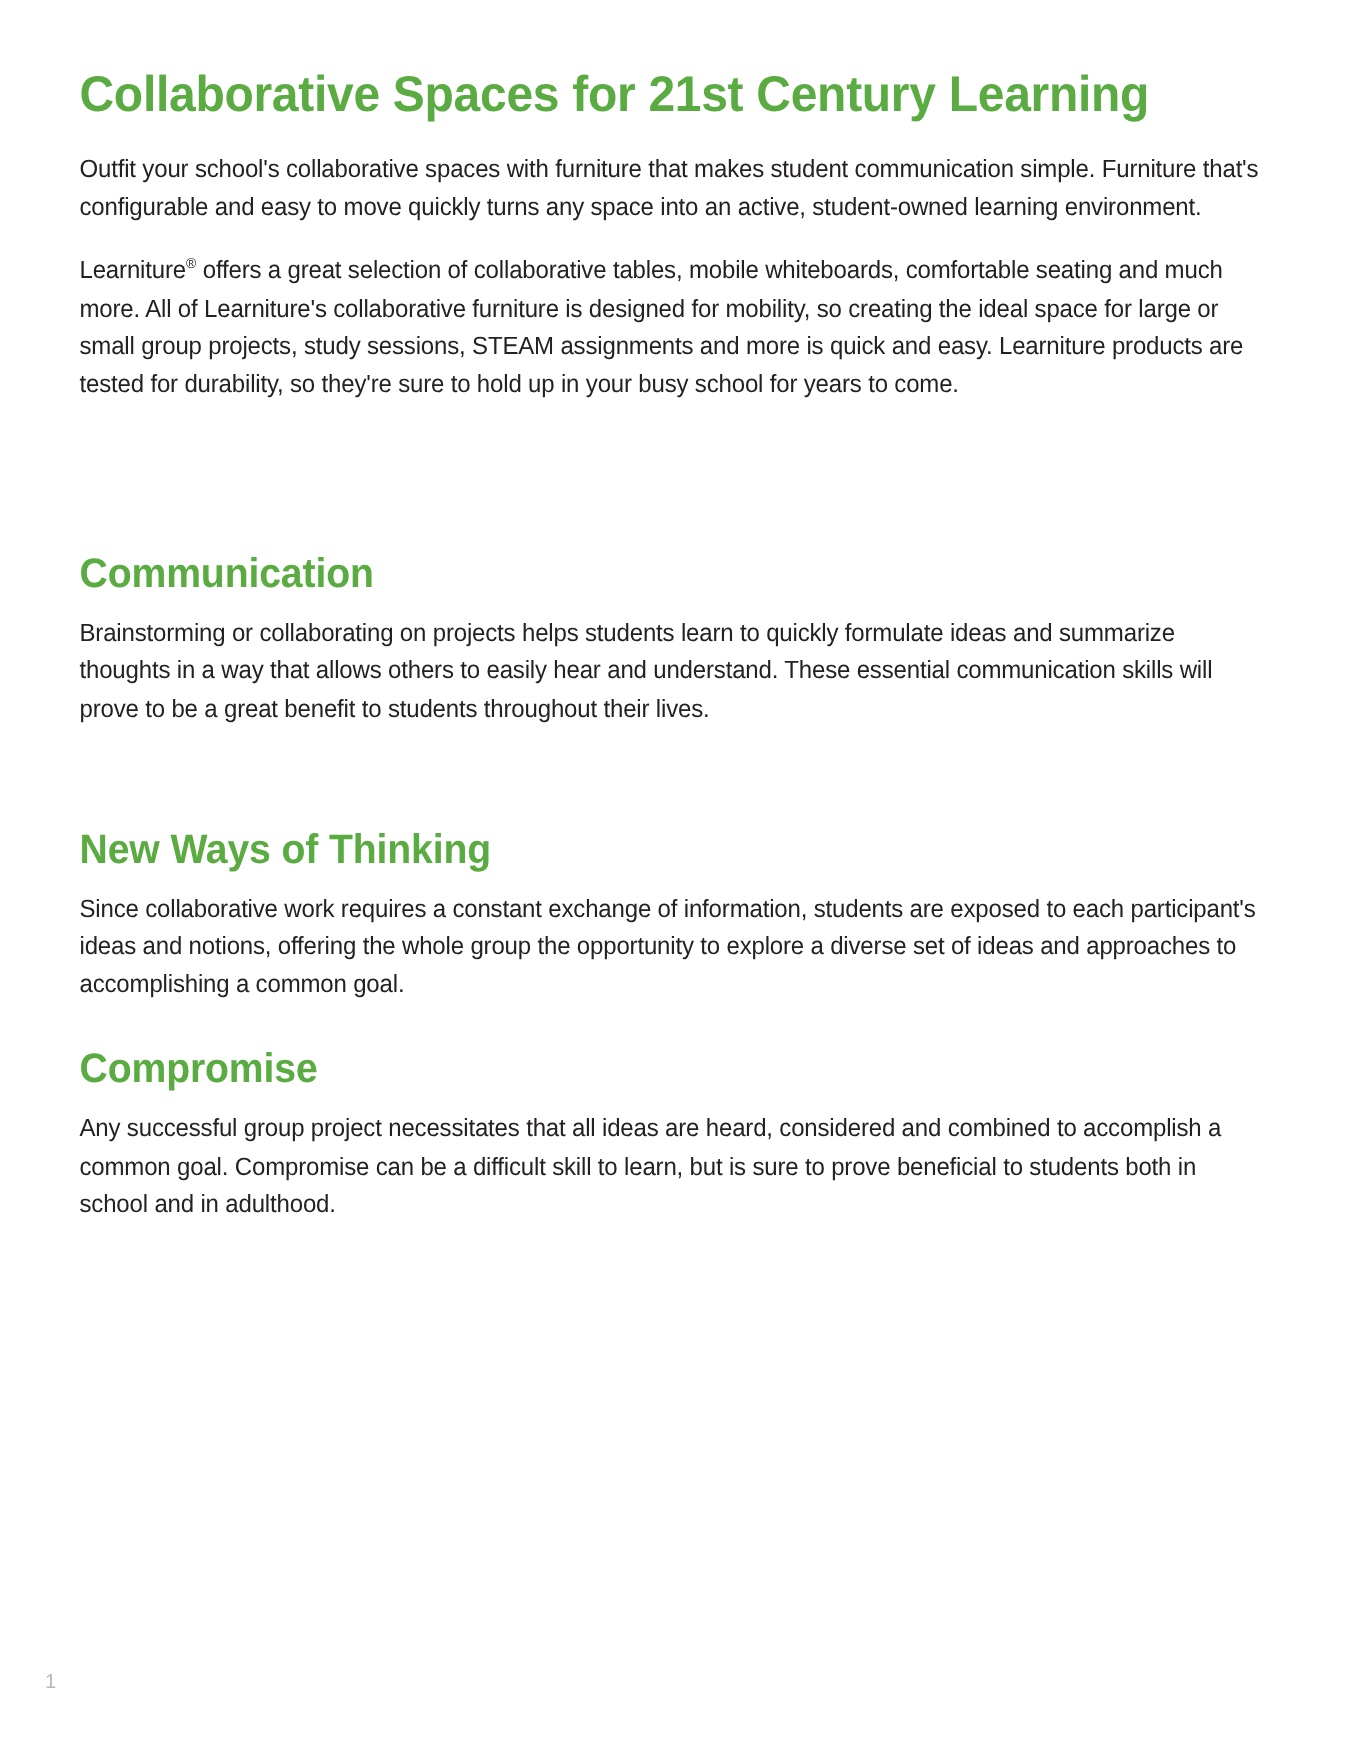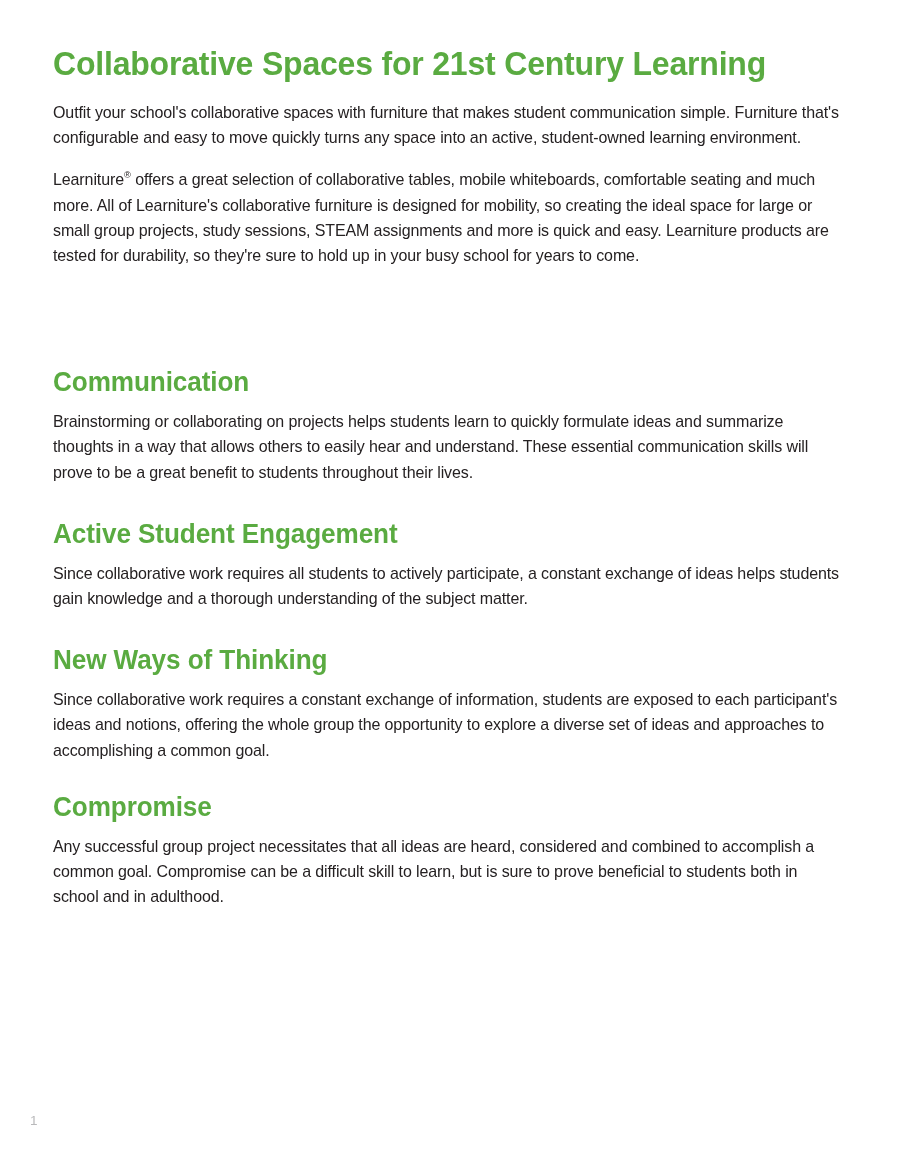--- a/index.html
+++ b/index.html
@@ -110,24 +110,20 @@
 
     <div class="gap-section"></div>
 
     <div class="section">
       <h2 class="section-heading">Communication</h2>
       <p class="body-text tight">Brainstorming or collaborating on projects helps students learn to quickly formulate ideas and summarize thoughts in a way that allows others to easily hear and understand. These essential communication skills will prove to be a great benefit to students throughout their lives.</p>
     </div>
 
     <div class="gap-section"></div>
 
-    <div class="section">
-      <h2 class="section-heading">Active Student Engagement</h2>
-      <p class="body-text tight">Since collaborative work requires all students to actively participate, a constant exchange of ideas helps students gain knowledge and a thorough understanding of the subject matter.</p>
-    </div>
 
     <div class="gap-section"></div>
 
     <div class="section">
       <h2 class="section-heading">New Ways of Thinking</h2>
       <p class="body-text tight">Since collaborative work requires a constant exchange of information, students are exposed to each participant's ideas and notions, offering the whole group the opportunity to explore a diverse set of ideas and approaches to accomplishing a common goal.</p>
     </div>
 
     <div class="gap-section-sm"></div>
 

